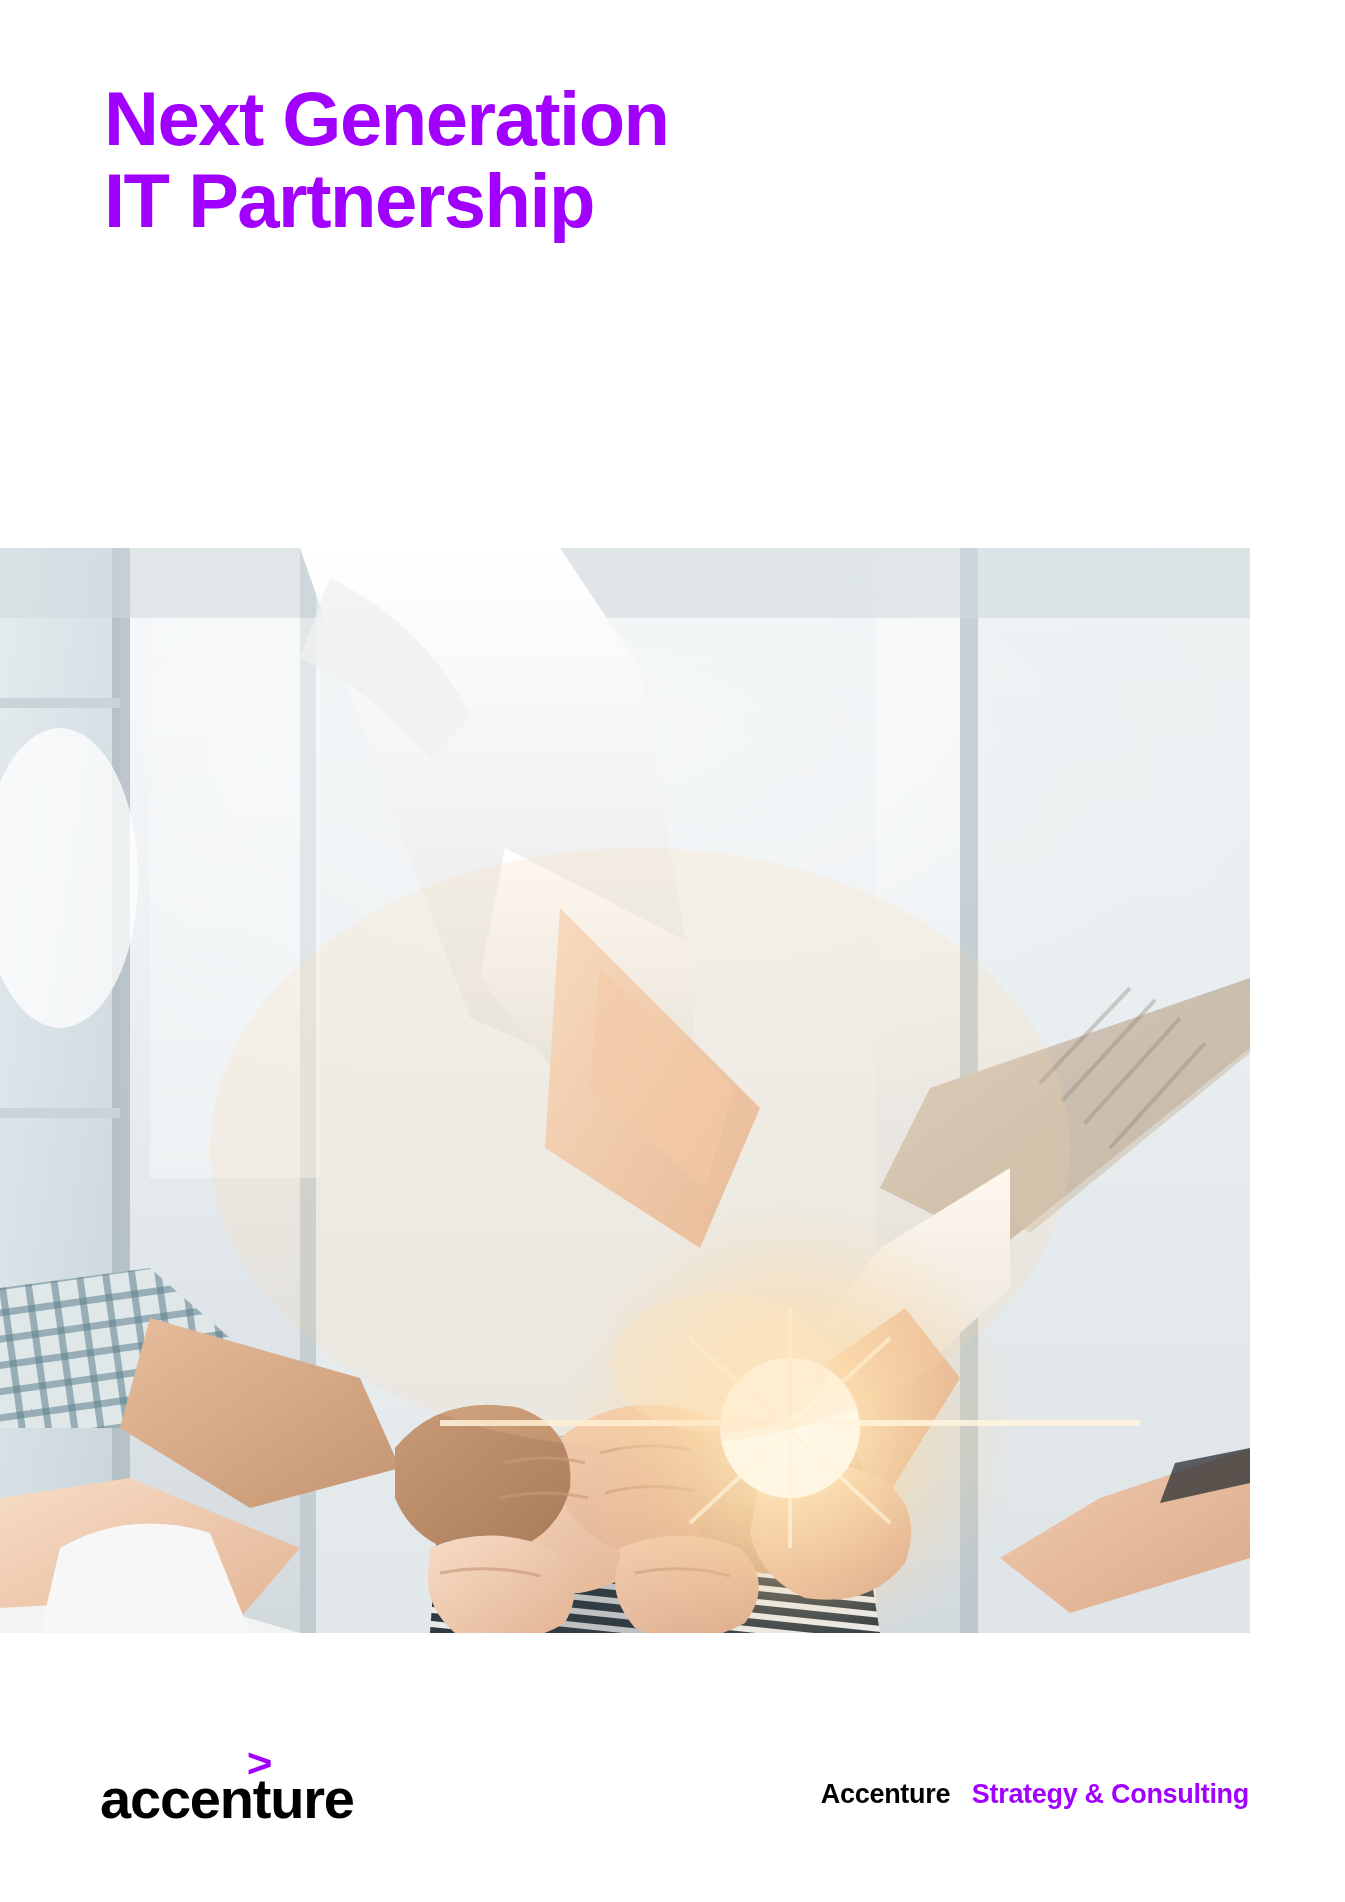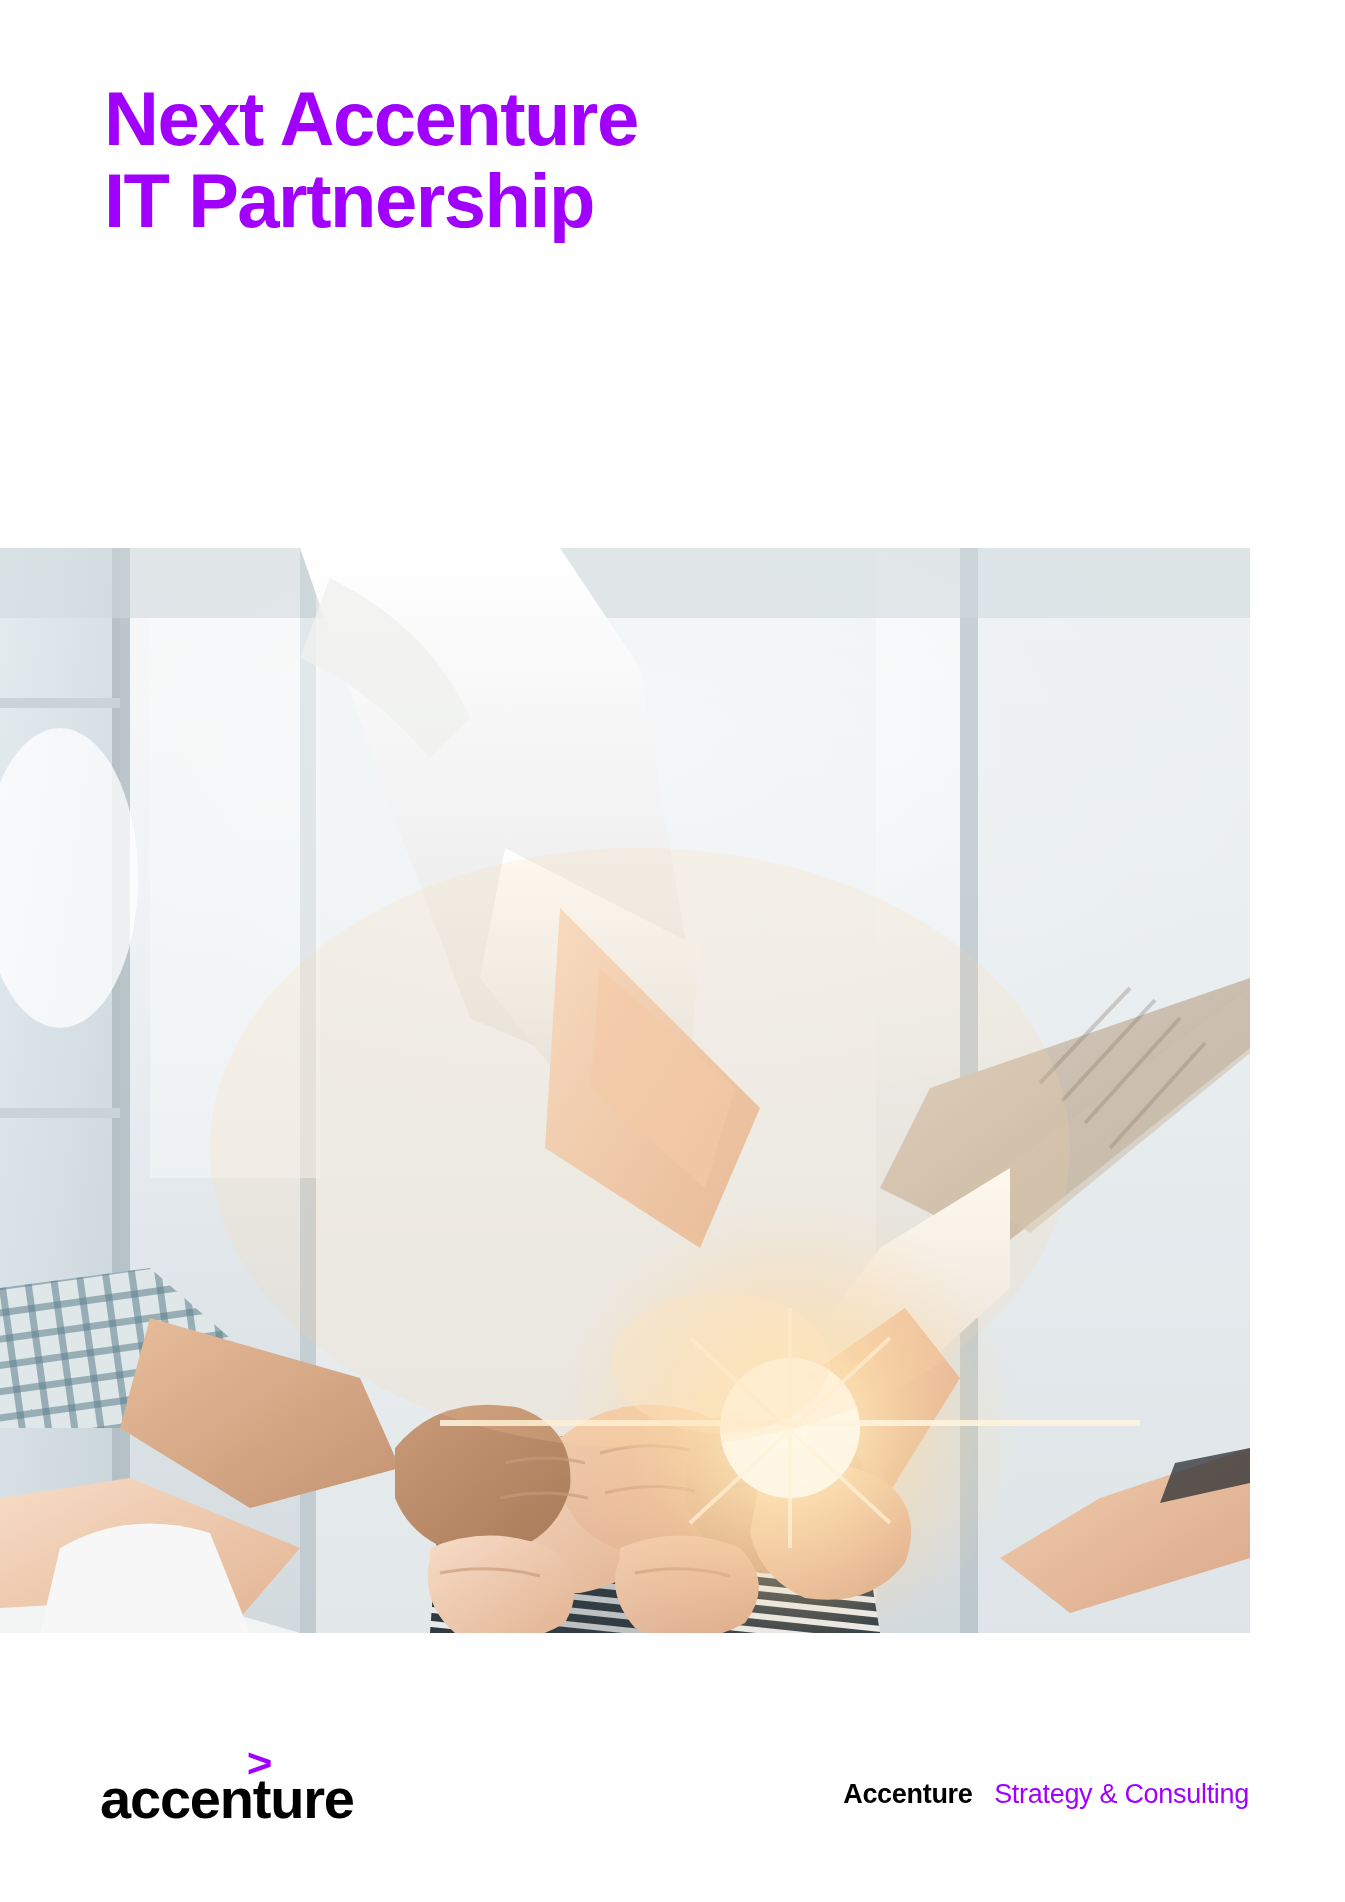--- a/index.html
+++ b/index.html
@@ -102,30 +102,30 @@
     font-family: "Liberation Sans", sans-serif;
     font-size: 27px;
     letter-spacing: -0.3px;
     white-space: nowrap;
   }
   .tag-strong {
     font-weight: bold;
     color: #000000;
   }
   .tag-accent {
-    font-weight: normal;
+    font-weight: bold;
     color: #A100FF;
     margin-top: 28px;
   }
 </style>
 </head>
 <body>
 
 <div class="title-block">
-  <h1 class="doc-title">Next Accenture
+  <h1 class="doc-title">Next Generation
 IT Partnership</h1>
 </div>
 
 <div class="hero">
   <svg viewBox="0 0 1250 1085" preserveAspectRatio="xMidYMid slice">
     <defs>
       <linearGradient id="bgWin" x1="0" y1="0" x2="0" y2="1">
         <stop offset="0%" stop-color="#f4f6f7"></stop>
         <stop offset="45%" stop-color="#e9eef1"></stop>
         <stop offset="100%" stop-color="#d3dade"></stop>

